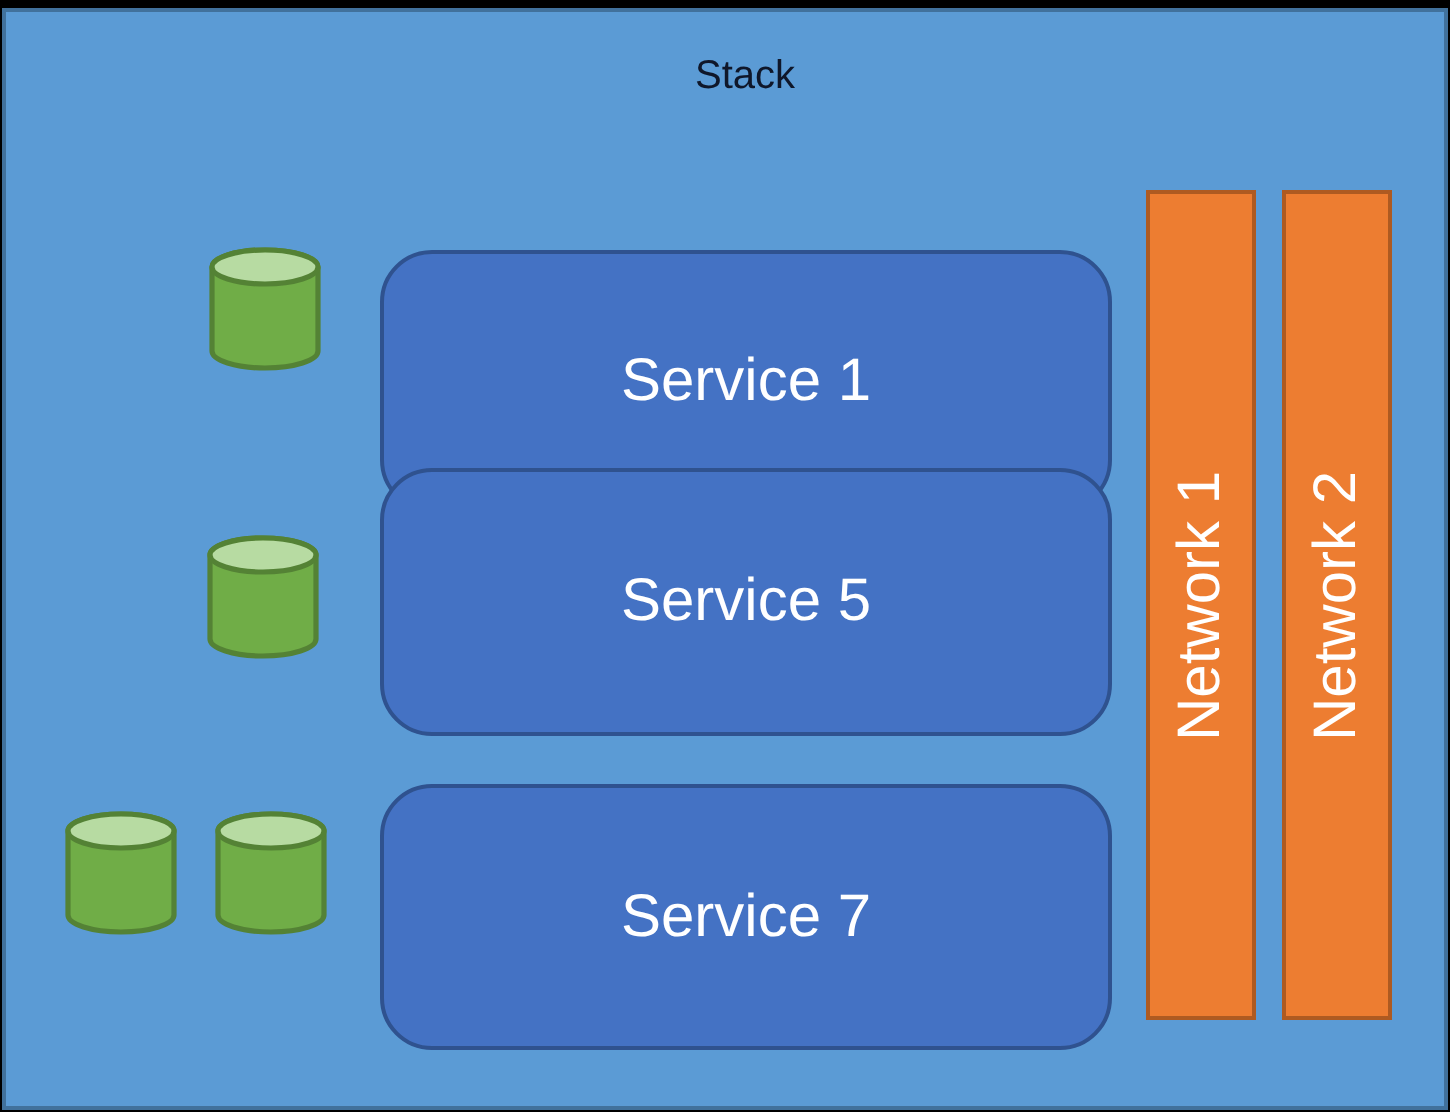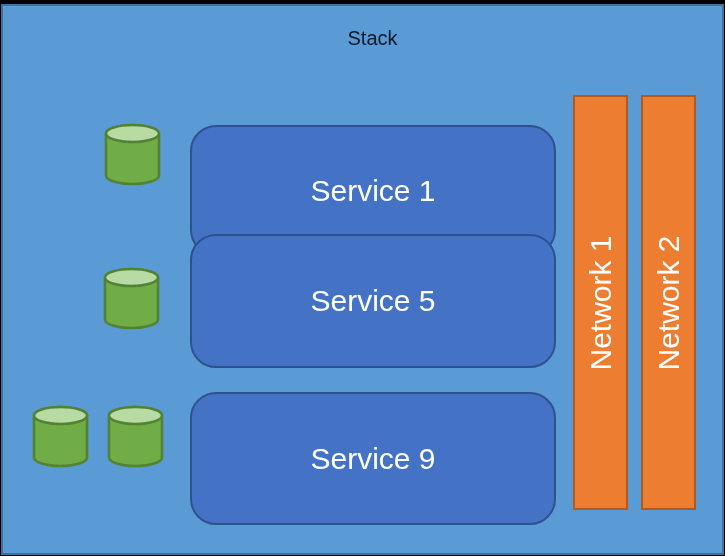--- a/index.html
+++ b/index.html
@@ -89,21 +89,21 @@
 
     <div class="stack-title">Stack</div>
 
     <div class="service service-1">
       <span>Service 1</span>
     </div>
     <div class="service service-2">
       <span>Service 5</span>
     </div>
     <div class="service service-3">
-      <span>Service 9</span>
+      <span>Service 7</span>
     </div>
 
     <div class="network network-1">
       <span class="vlabel">Network 1</span>
     </div>
     <div class="network network-2">
       <span class="vlabel">Network 2</span>
     </div>
 
     <div class="cylinder cyl-a">

